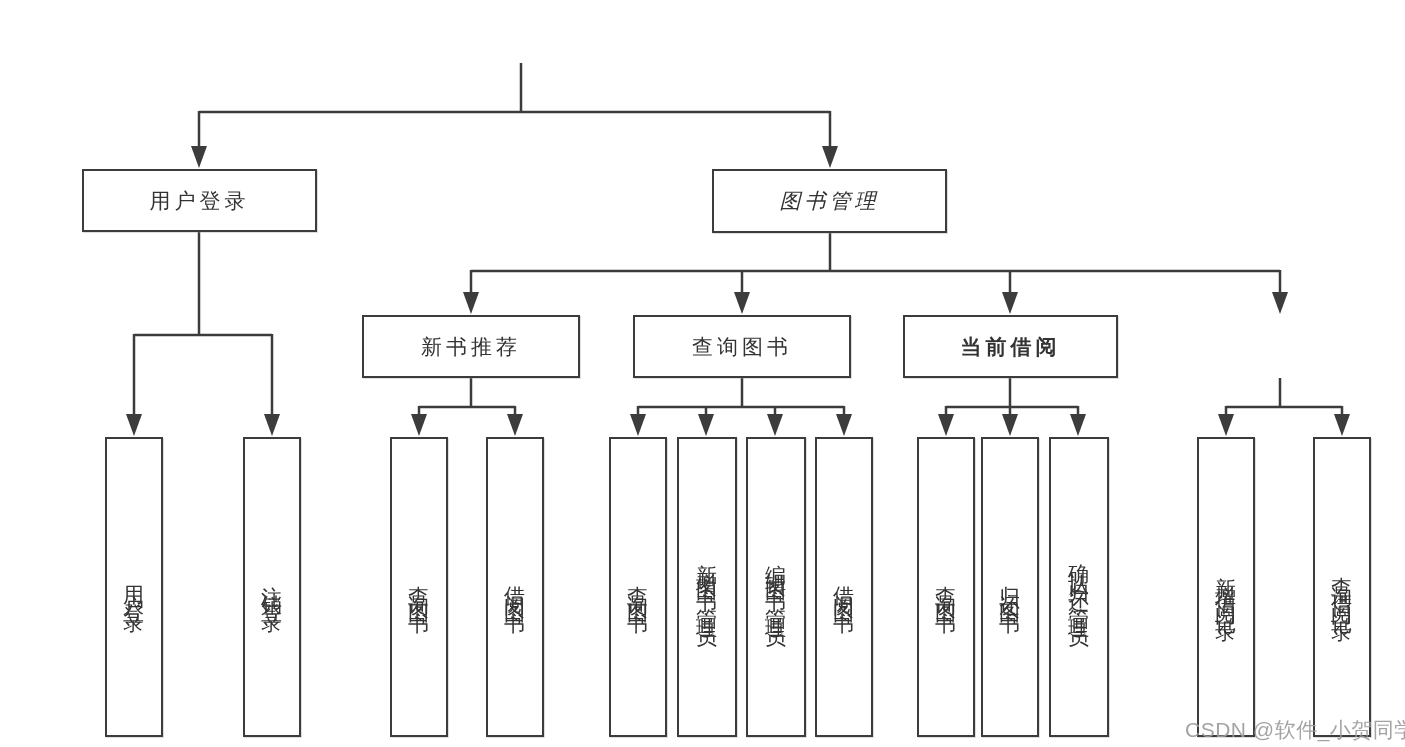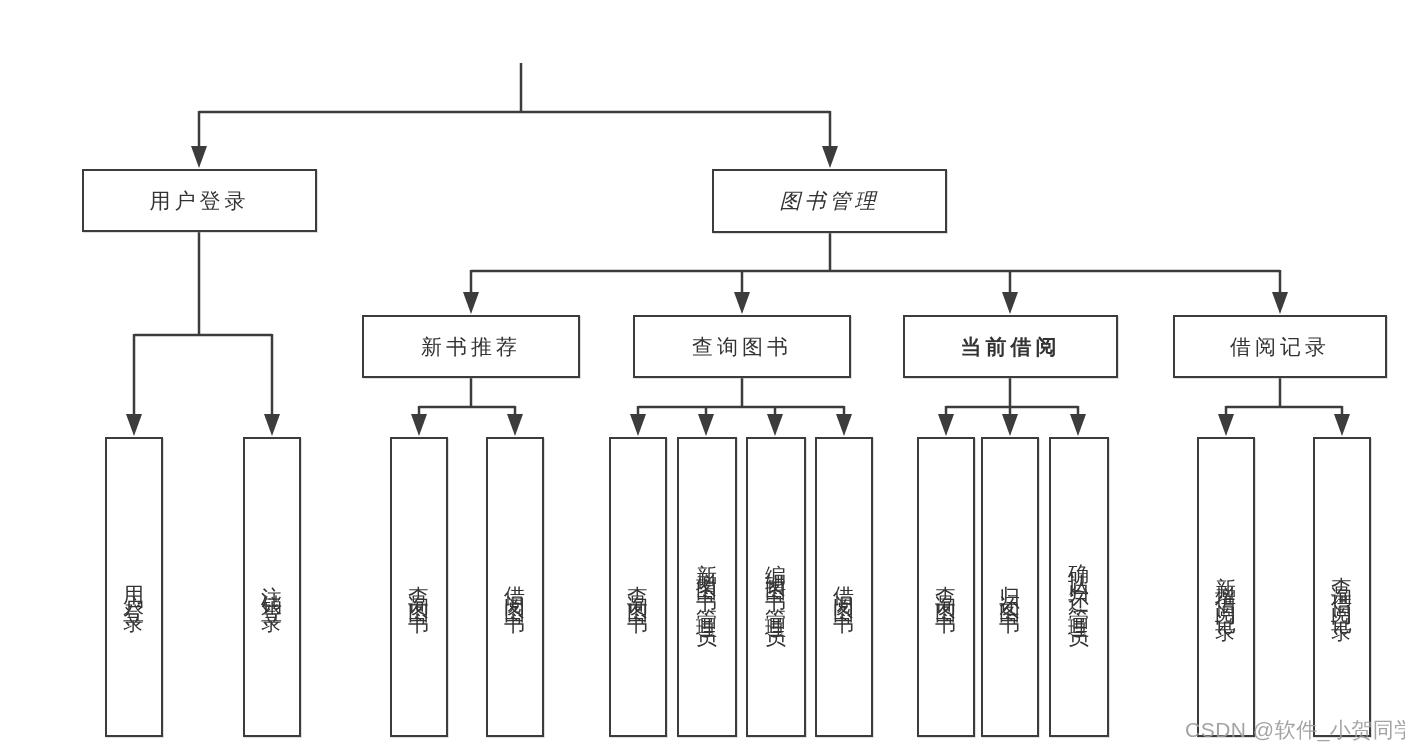--- a/index.html
+++ b/index.html
@@ -116,21 +116,20 @@
     </g>
   </svg>
 
 
   <div class="box h" id="l2-login">用户登录</div>
   <div class="box h" id="l2-mgmt">图书管理</div>
 
   <div class="box h" id="l3-rec">新书推荐</div>
   <div class="box h" id="l3-borrow">查询图书</div>
   <div class="box h" id="l3-current">当前借阅</div>
-  <div class="box h" id="l3-records">借阅记录</div>
 
   <div class="box v leaf" id="lf1">用户登录</div>
   <div class="box v leaf" id="lf2">注销登录</div>
 
   <div class="box v leaf" id="lf3">查询图书</div>
   <div class="box v leaf" id="lf4">借阅图书</div>
 
   <div class="box v leaf" id="lf5">查询图书</div>
   <div class="box v leaf" id="lf6">新增图书（管理员）</div>
   <div class="box v leaf" id="lf7">编辑图书（管理员）</div>

